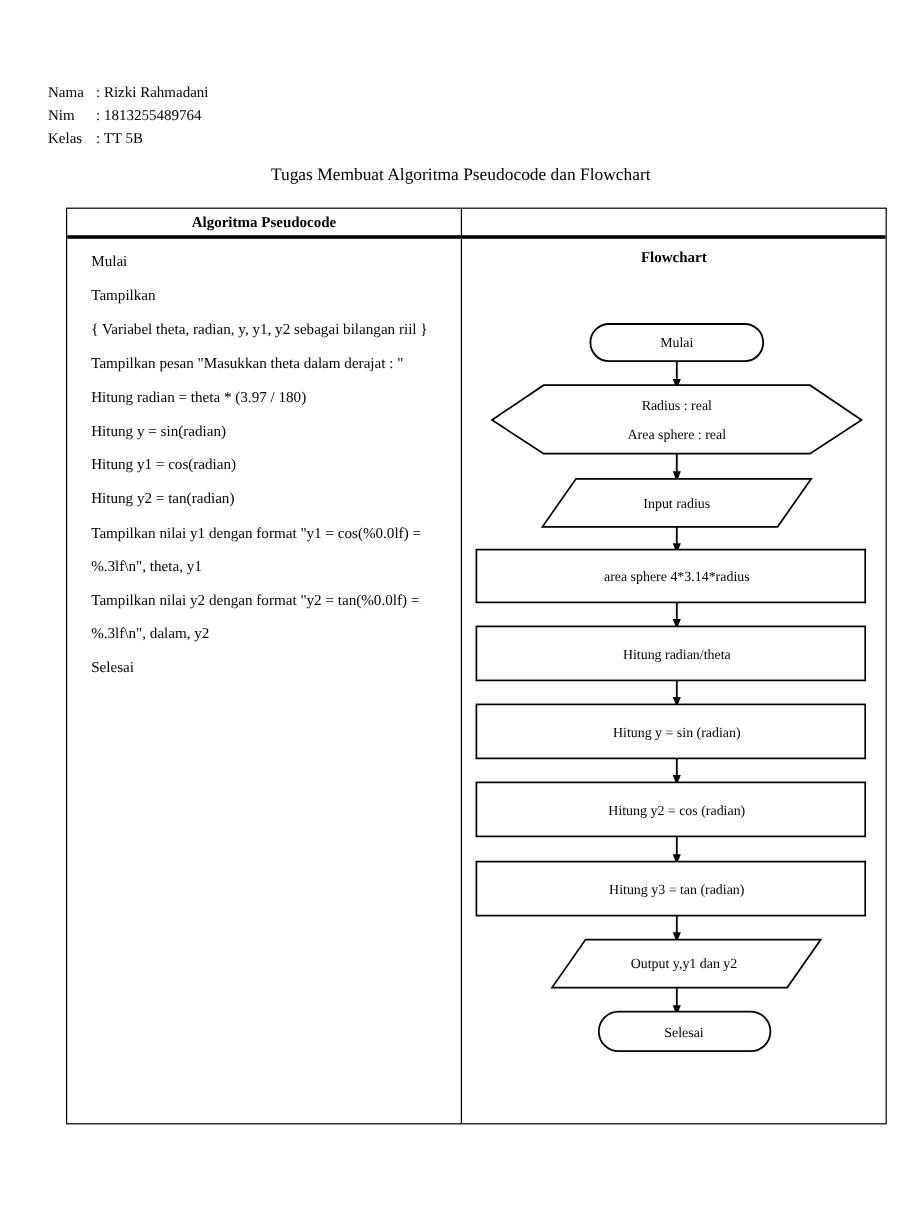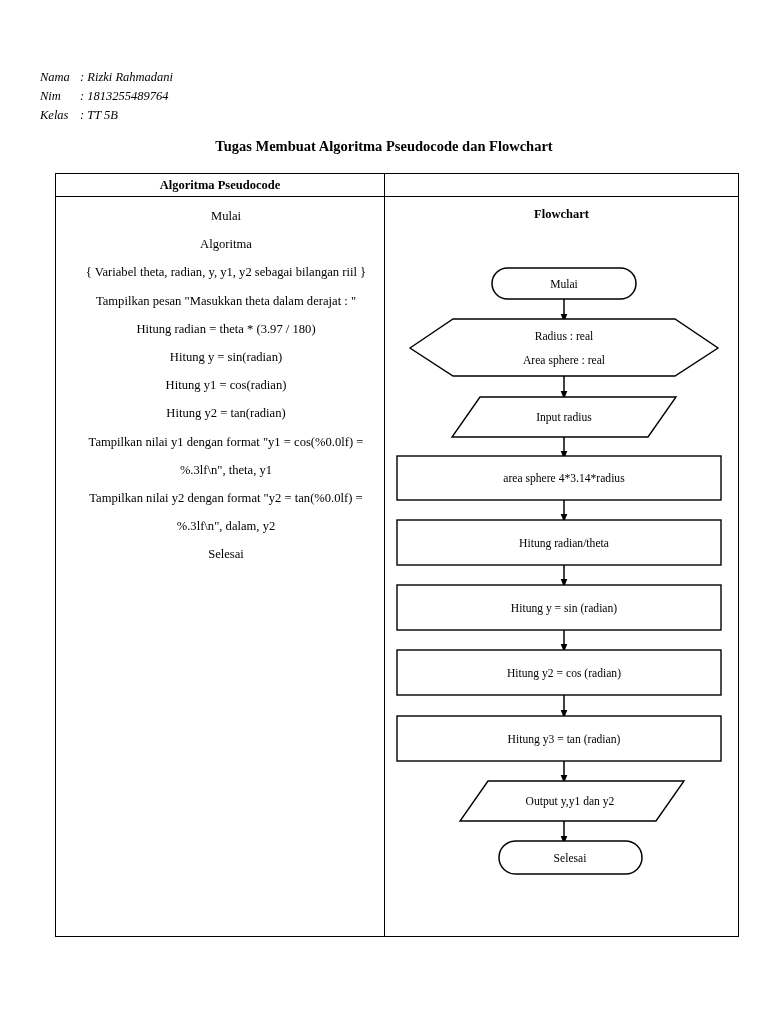--- a/index.html
+++ b/index.html
@@ -19,61 +19,59 @@
   
   #student-header {
     position: absolute;
     left: 40px;
     top: 68px;
     font-size: 12.5px;
     line-height: 19px;
   }
   #student-header .hrow {
     white-space: pre;
-    font-style: italic;
   }
   #student-header .hlabel {
     display: inline-block;
     width: 40px;
   }
 
   
   #doc-title {
     position: absolute;
     left: 0;
     top: 138px;
     width: 768px;
     text-align: center;
     font-size: 14.5px;
-    font-weight: bold;
+    font-weight: normal;
   }
 
   
   #main-table {
     position: absolute;
     left: 55px;
     top: 173px;
     width: 684px;
     height: 764px;
     border: 1px solid #000;
     box-sizing: border-box;
     display: flex;
     flex-direction: column;
   }
   #table-head {
     display: flex;
-    border-bottom: 1px solid #000000;
+    border-bottom: 3px solid #000000;
     height: 22px;
     flex: 0 0 auto;
   }
   #table-body {
     display: flex;
     flex: 1 1 auto;
     min-height: 0;
-    text-align: center;
   }
   .col-left {
     width: 329px;
     flex: 0 0 329px;
     border-right: 1px solid #000;
     box-sizing: border-box;
     position: relative;
   }
   .col-right {
     flex: 1 1 auto;
@@ -151,21 +149,21 @@
   <div id="table-head">
     <div class="col-left head-cell">Algoritma Pseudocode</div>
     <div class="col-right head-cell">Flowchart</div>
   </div>
 
   <div id="table-body">
 
     <div class="col-left">
       <div id="pseudocode">
           <div class="pline">Mulai</div>
-          <div class="pline">Algoritma</div>
+          <div class="pline">Tampilkan</div>
           <div class="pline">{ Variabel theta, radian, y, y1, y2 sebagai bilangan riil }</div>
           <div class="pline">Tampilkan pesan "Masukkan theta dalam derajat : "</div>
           <div class="pline">Hitung radian = theta * (3.97 / 180)</div>
           <div class="pline">Hitung y = sin(radian)</div>
           <div class="pline">Hitung y1 = cos(radian)</div>
           <div class="pline">Hitung y2 = tan(radian)</div>
           <div class="pline">Tampilkan nilai y1 dengan format "y1 = cos(%0.0lf) = %.3lf\n", theta, y1</div>
           <div class="pline">Tampilkan nilai y2 dengan format "y2 = tan(%0.0lf) = %.3lf\n", dalam, y2</div>
           <div class="pline">Selesai</div>
         </div>

